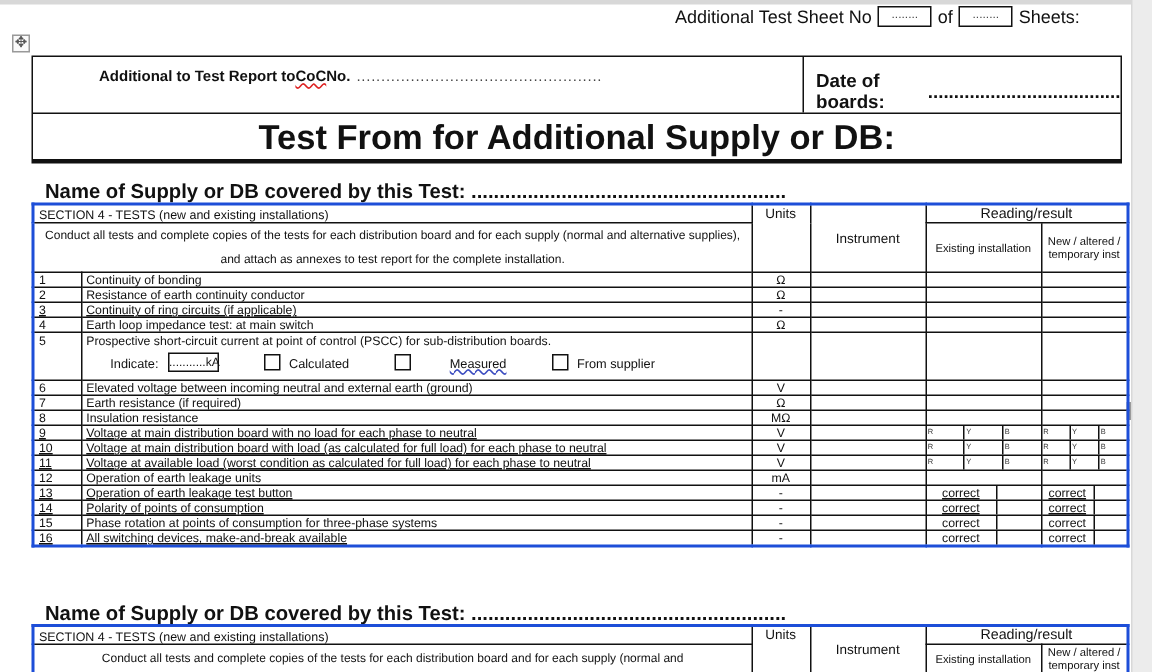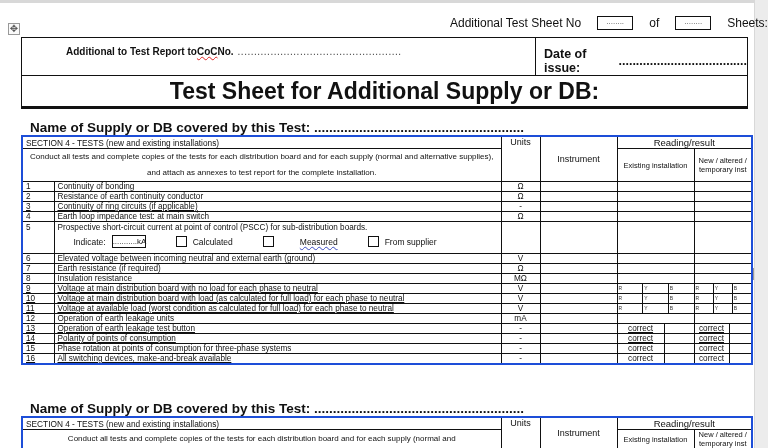--- a/index.html
+++ b/index.html
@@ -3,21 +3,21 @@
 <meta charset="utf-8">
 <style>
   * { box-sizing: border-box; margin: 0; padding: 0; }
   html, body { width: 768px; height: 448px; overflow: hidden; background: #ffffff; }
   body { font-family: "Liberation Sans", sans-serif; color: #111; position: relative; }
 
   .page-edge-top { position: absolute; left: 0; top: 0; width: 768px; height: 3px; background: #d8d8d8; }
   .page-edge-right { position: absolute; right: 0; top: 0; width: 14px; height: 448px; background: #ececec; border-left: 1px solid #d8d8d8; }
   .scroll-tick { position: absolute; right: 14px; top: 268px; width: 3px; height: 12px; background: #9a9a9a; }
 
-  .sheet-no { position: absolute; top: 16px; left: 450px; font-size: 12px; display: flex; align-items: flex-start; gap: 16px; }
+  .sheet-no { position: absolute; top: 4px; left: 450px; font-size: 12px; display: flex; align-items: flex-start; gap: 4px; }
   .sheet-no .box { display: inline-block; width: 36px; height: 14px; border: 1.5px solid #111; font-size: 8px; line-height: 10px; text-align: center; color: #444; }
   .wavy { text-decoration: underline wavy #3b4cc0; text-decoration-thickness: 1px; padding-left: 20px; }
   .wavy-red { text-decoration: underline wavy #d22; text-decoration-thickness: 1px; }
 
   .move-handle { position: absolute; left: 8px; top: 23px; width: 12px; height: 12px; border: 1px solid #999; font-size: 10px; line-height: 10px; text-align: center; color: #555; background: #fafafa; }
 
   .header-table { position: absolute; left: 21px; top: 37px; width: 727px; border: 1.5px solid #111; border-bottom: 3px solid #111; }
   .header-row1 { display: flex; height: 38px; border-bottom: 1px solid #111; }
   .coc-cell { width: 478px; border-right: 1px solid #111; font-size: 10px; font-weight: bold; display: flex; align-items: flex-start; padding-left: 8px; padding-top: 8px; margin-left: 36px; }
   .coc-cell .dots { font-weight: normal; color: #444; letter-spacing: 0.5px; margin-left: 4px; }
@@ -74,24 +74,24 @@
 
 <div class="header-table">
   <div class="header-row1">
     <div class="coc-cell">
       <span>Additional to Test Report to </span>
         <span class="wavy-red">CoC</span>
         <span> No.</span>
       <span class="dots">..................................................</span>
     </div>
     <div class="date-cell">
-      <span>Date of issue:</span>&nbsp;<span>.....................................</span>
+      <span>Date of boards:</span>&nbsp;<span>.....................................</span>
     </div>
   </div>
-  <div class="title-row">Test Sheet for Additional Supply or DB:</div>
+  <div class="title-row">Test From for Additional Supply or DB:</div>
 </div>
 
 <div class="supply-name" style="top:120px;">
   <span>Name of Supply or DB covered by this Test:</span>
   <span>........................................................</span>
 </div>
 
 <table class="tests" style="top:135px;">
   <colgroup>
     <col class="c-num">

